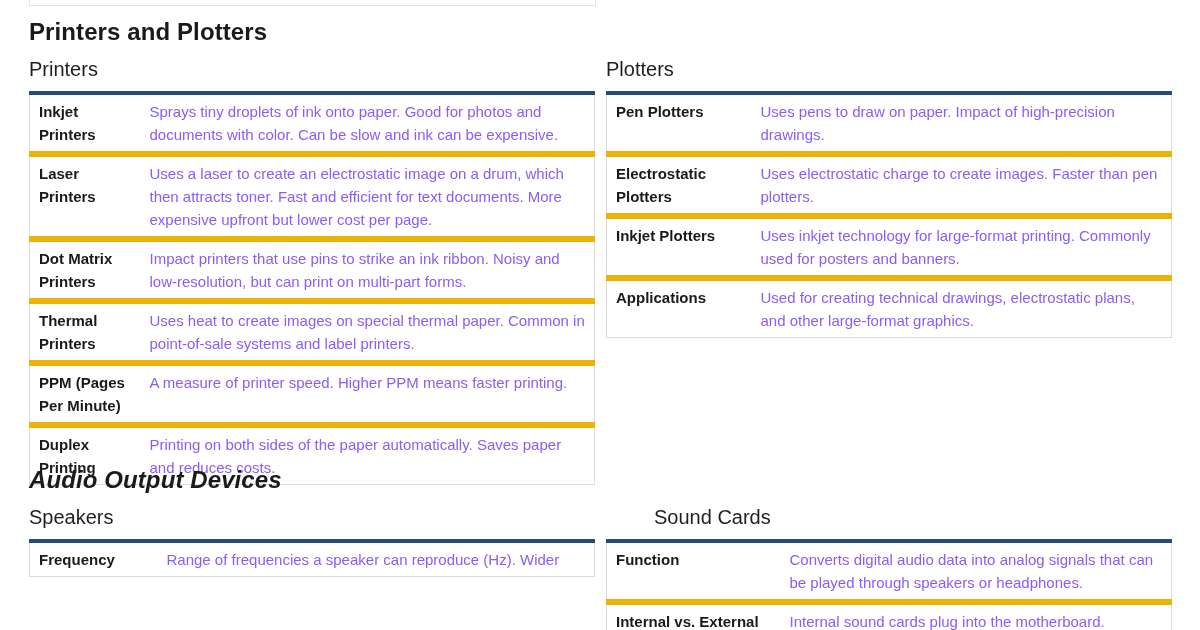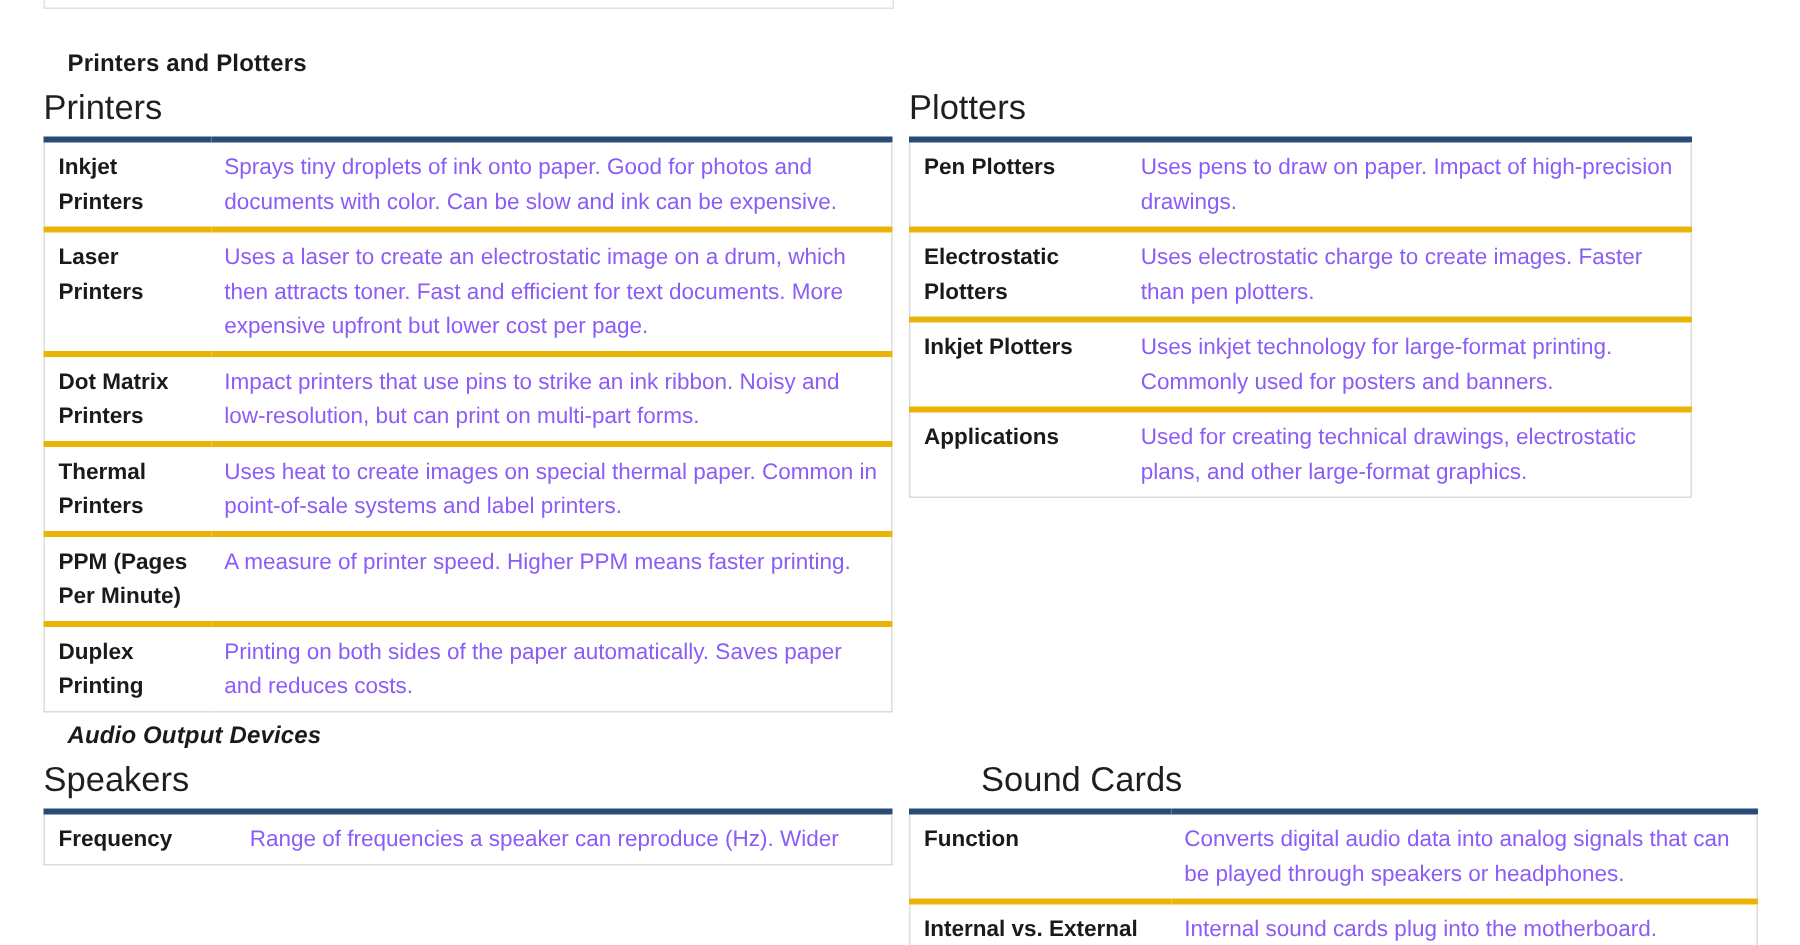--- a/index.html
+++ b/index.html
@@ -6,35 +6,35 @@
   body {
     width: 1200px; height: 630px; overflow: hidden; position: relative;
     font-family: "Liberation Sans", "DejaVu Sans", sans-serif;
     color: #1f1f1f;
   }
   .top-card-edge {
     position: absolute; left: 29px; top: -4px; width: 565px; height: 9px;
     border: 1px solid #e2e2e2; border-top: none; background: #fff;
   }
   .h2 {
-    position: absolute; left: 29px; margin: 16px;
-    font-size: 16px; font-weight: bold; color: #1a1a1a; letter-spacing: 0.1px;
+    position: absolute; left: 29px; margin: 0;
+    font-size: 24px; font-weight: bold; color: #1a1a1a; letter-spacing: 0.1px;
   }
   .h3 {
     position: absolute; margin: 0;
-    font-size: 23px; font-weight: normal; color: #1f1f1f;
+    font-size: 20px; font-weight: normal; color: #1f1f1f;
   }
   table.kv {
     position: absolute; border-collapse: collapse; background: #fff;
     border: 1px solid #dcdcdc; border-top: 4px solid #2a4a78;
     font-size: 15px; line-height: 23px;
   }
   table.kv td {
     vertical-align: top; padding: 5px 9px 5px 9px;
-    border-bottom: 4px solid #eab308;
+    border-bottom: 6px solid #eab308;
   }
   table.kv tr:last-child td { border-bottom: none; }
   table.kv td.k { font-weight: bold; color: #1a1a1a; }
   table.kv td.v { color: #8b5cf6; }
 </style>
 </head>
 <body>
 
 <div class="top-card-edge"></div>
 
@@ -68,21 +68,21 @@
     <td class="v">A measure of printer speed. Higher PPM means faster printing.</td>
   </tr>
   <tr>
     <td class="k">Duplex Printing</td>
     <td class="v">Printing on both sides of the paper automatically. Saves paper and reduces costs.</td>
   </tr>
 </tbody>
   </table>
 
 <h3 class="h3" style="left:606px; top:58px;">Plotters</h3>
-<table class="kv" style="left:606px; top:91px; width:522px;">
+<table class="kv" style="left:606px; top:91px; width:566px;">
   <colgroup>
       <col style="width:145px">
       <col>
     </colgroup>
   <tbody>
       <tr>
     <td class="k">Pen Plotters</td>
     <td class="v">Uses pens to draw on paper. Impact of high-precision drawings.</td>
   </tr>
   <tr>

